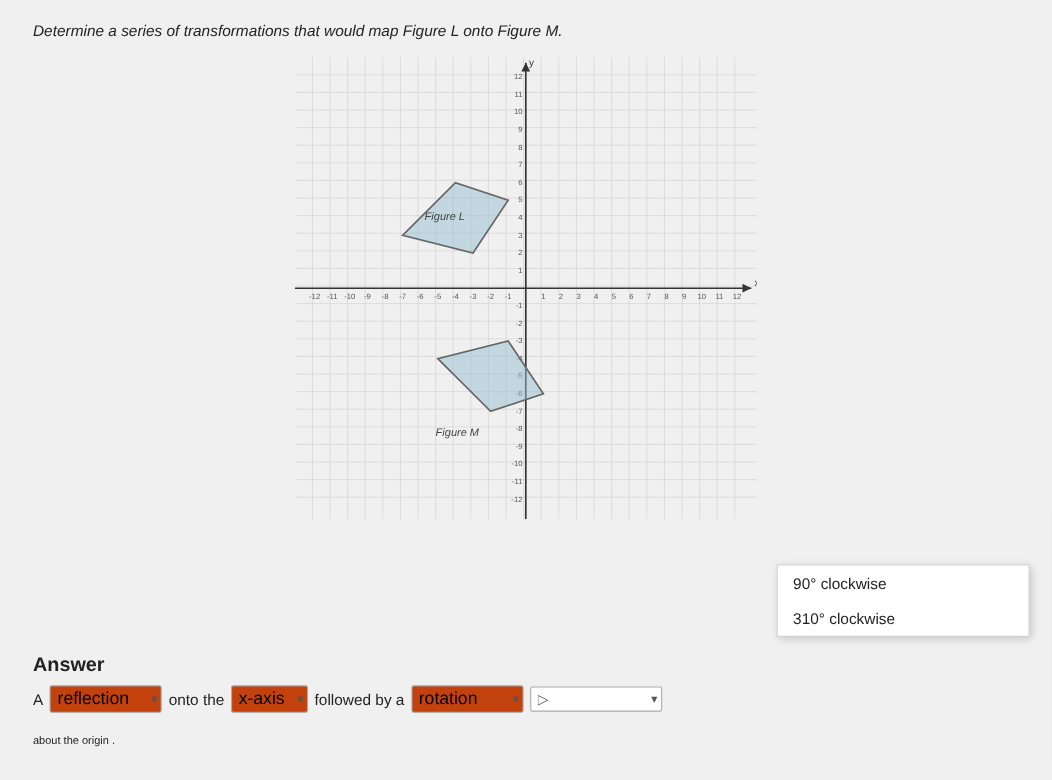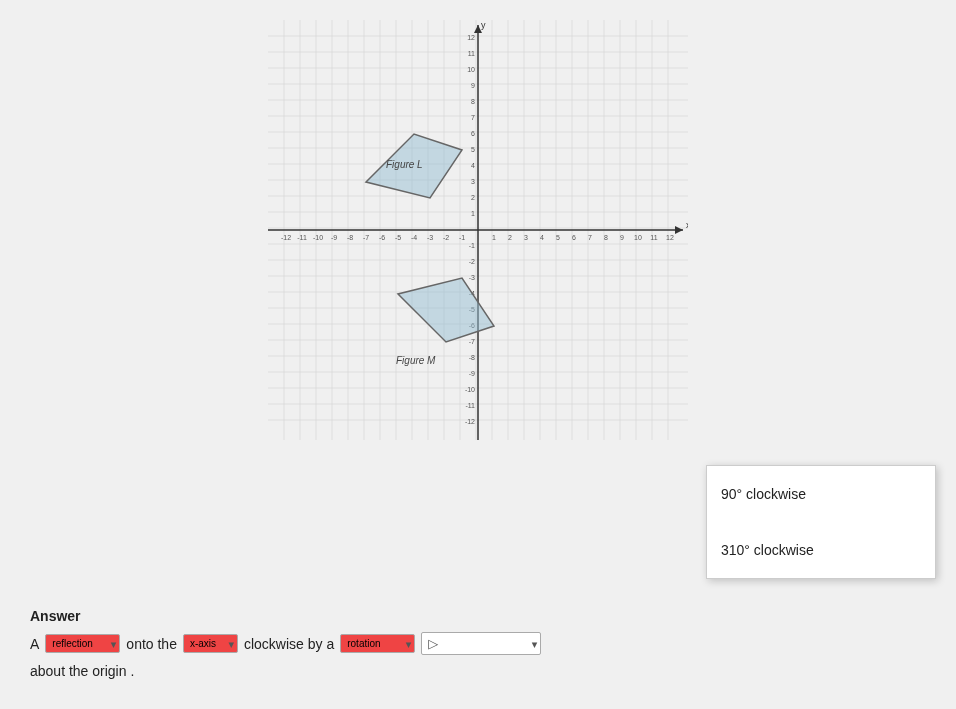--- a/index.html
+++ b/index.html
@@ -38,44 +38,44 @@
       width: 420px;
       height: 420px;
     }
     .answer-section {
       position: absolute;
       bottom: 30px;
       left: 30px;
       right: 30px;
     }
     .answer-label {
-      font-size: 14px;
+      font-size: 18px;
       font-weight: bold;
       color: #222;
       margin-bottom: 8px;
     }
     .answer-row {
       display: flex;
       align-items: center;
       flex-wrap: wrap;
       gap: 6px;
       font-size: 14px;
       color: #222;
     }
     .answer-row span {
       font-size: 14px;
       color: #222;
     }
     .dropdown {
       appearance: none;
       -webkit-appearance: none;
       border: 1px solid #aaa;
-      background: #ef4444;
+      background: #c2410c;
       padding: 3px 20px 3px 6px;
-      font-size: 10px;
+      font-size: 16px;
       cursor: pointer;
       position: relative;
       border-radius: 2px;
     }
     .dropdown-wrapper {
       position: relative;
       display: inline-block;
     }
     .dropdown-wrapper::after {
       content: '▾';
@@ -107,42 +107,43 @@
       bottom: 130px;
       right: 20px;
       background: white;
       border: 1px solid #ccc;
       box-shadow: 2px 2px 8px rgba(0,0,0,0.2);
       width: 230px;
       z-index: 100;
       font-size: 14px;
     }
     .dropdown-popup-item {
-      padding: 20px 14px;
+      padding: 8px 14px;
       color: #222;
       cursor: pointer;
     }
     .answer-second-line {
-      font-size: 14px;
-      color: #222;
-      margin-top: 8px;
+      font-size: 10px;
+      color: #222;
+      margin-top: 20px;
     }
     .rotation-input {
       border: 1px solid #aaa;
       background: white;
       width: 120px;
       padding: 3px 20px 3px 6px;
       font-size: 13px;
       color: #555;
     }
   </style>
 </head>
 <body>
 
 <div class="main-container">
+  <div class="question-text">Determine a series of transformations that would map Figure L onto Figure M.</div>
 
   <div class="graph-area">
     <div class="coordinate-plane">
       <svg class="coord-svg" viewBox="0 0 420 420">
 
         <g stroke="#ccc" stroke-width="0.5">
 
           <line x1="16" y1="0" x2="16" y2="420"></line>
           <line x1="32" y1="0" x2="32" y2="420"></line>
           <line x1="48" y1="0" x2="48" y2="420"></line>
@@ -291,21 +292,21 @@
           <option>dilation</option>
         </select>
       </div>
       <span>onto the</span>
       <div class="dropdown-wrapper">
         <select class="dropdown">
           <option>x-axis</option>
           <option>y-axis</option>
         </select>
       </div>
-      <span>clockwise by a</span>
+      <span>followed by a</span>
       <div class="rotation-dropdown-wrapper">
         <select class="dropdown">
           <option>rotation</option>
           <option>reflection</option>
           <option>translation</option>
         </select>
       </div>
       <div class="rotation-dropdown-wrapper">
         <select class="dropdown rotation-input">
           <option value="">▷</option>

